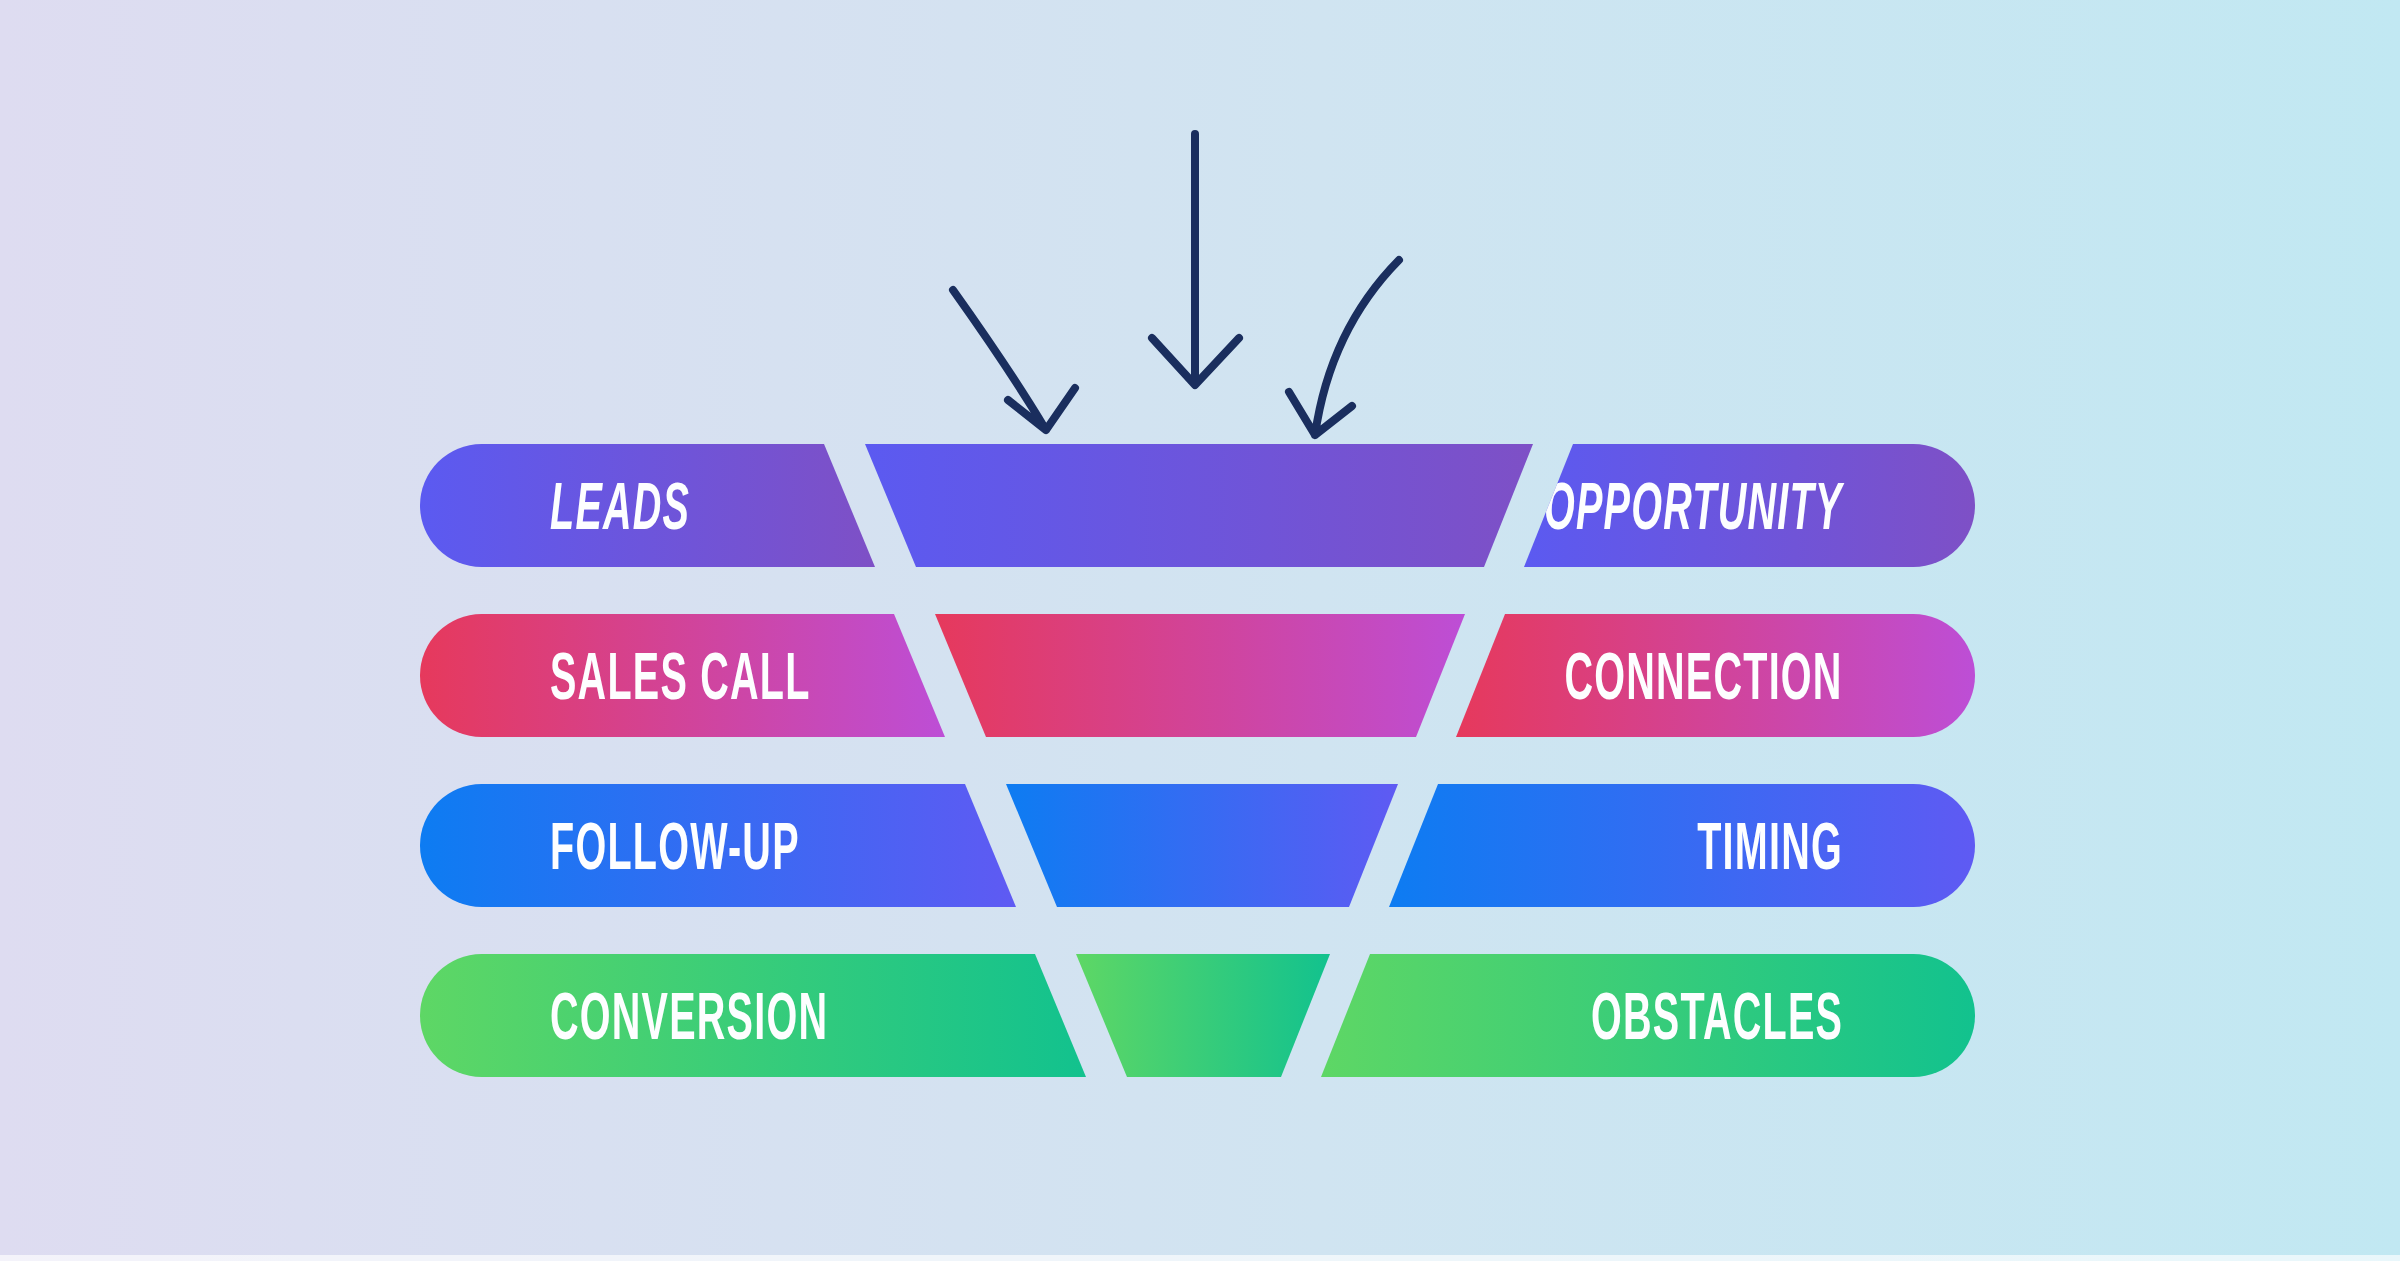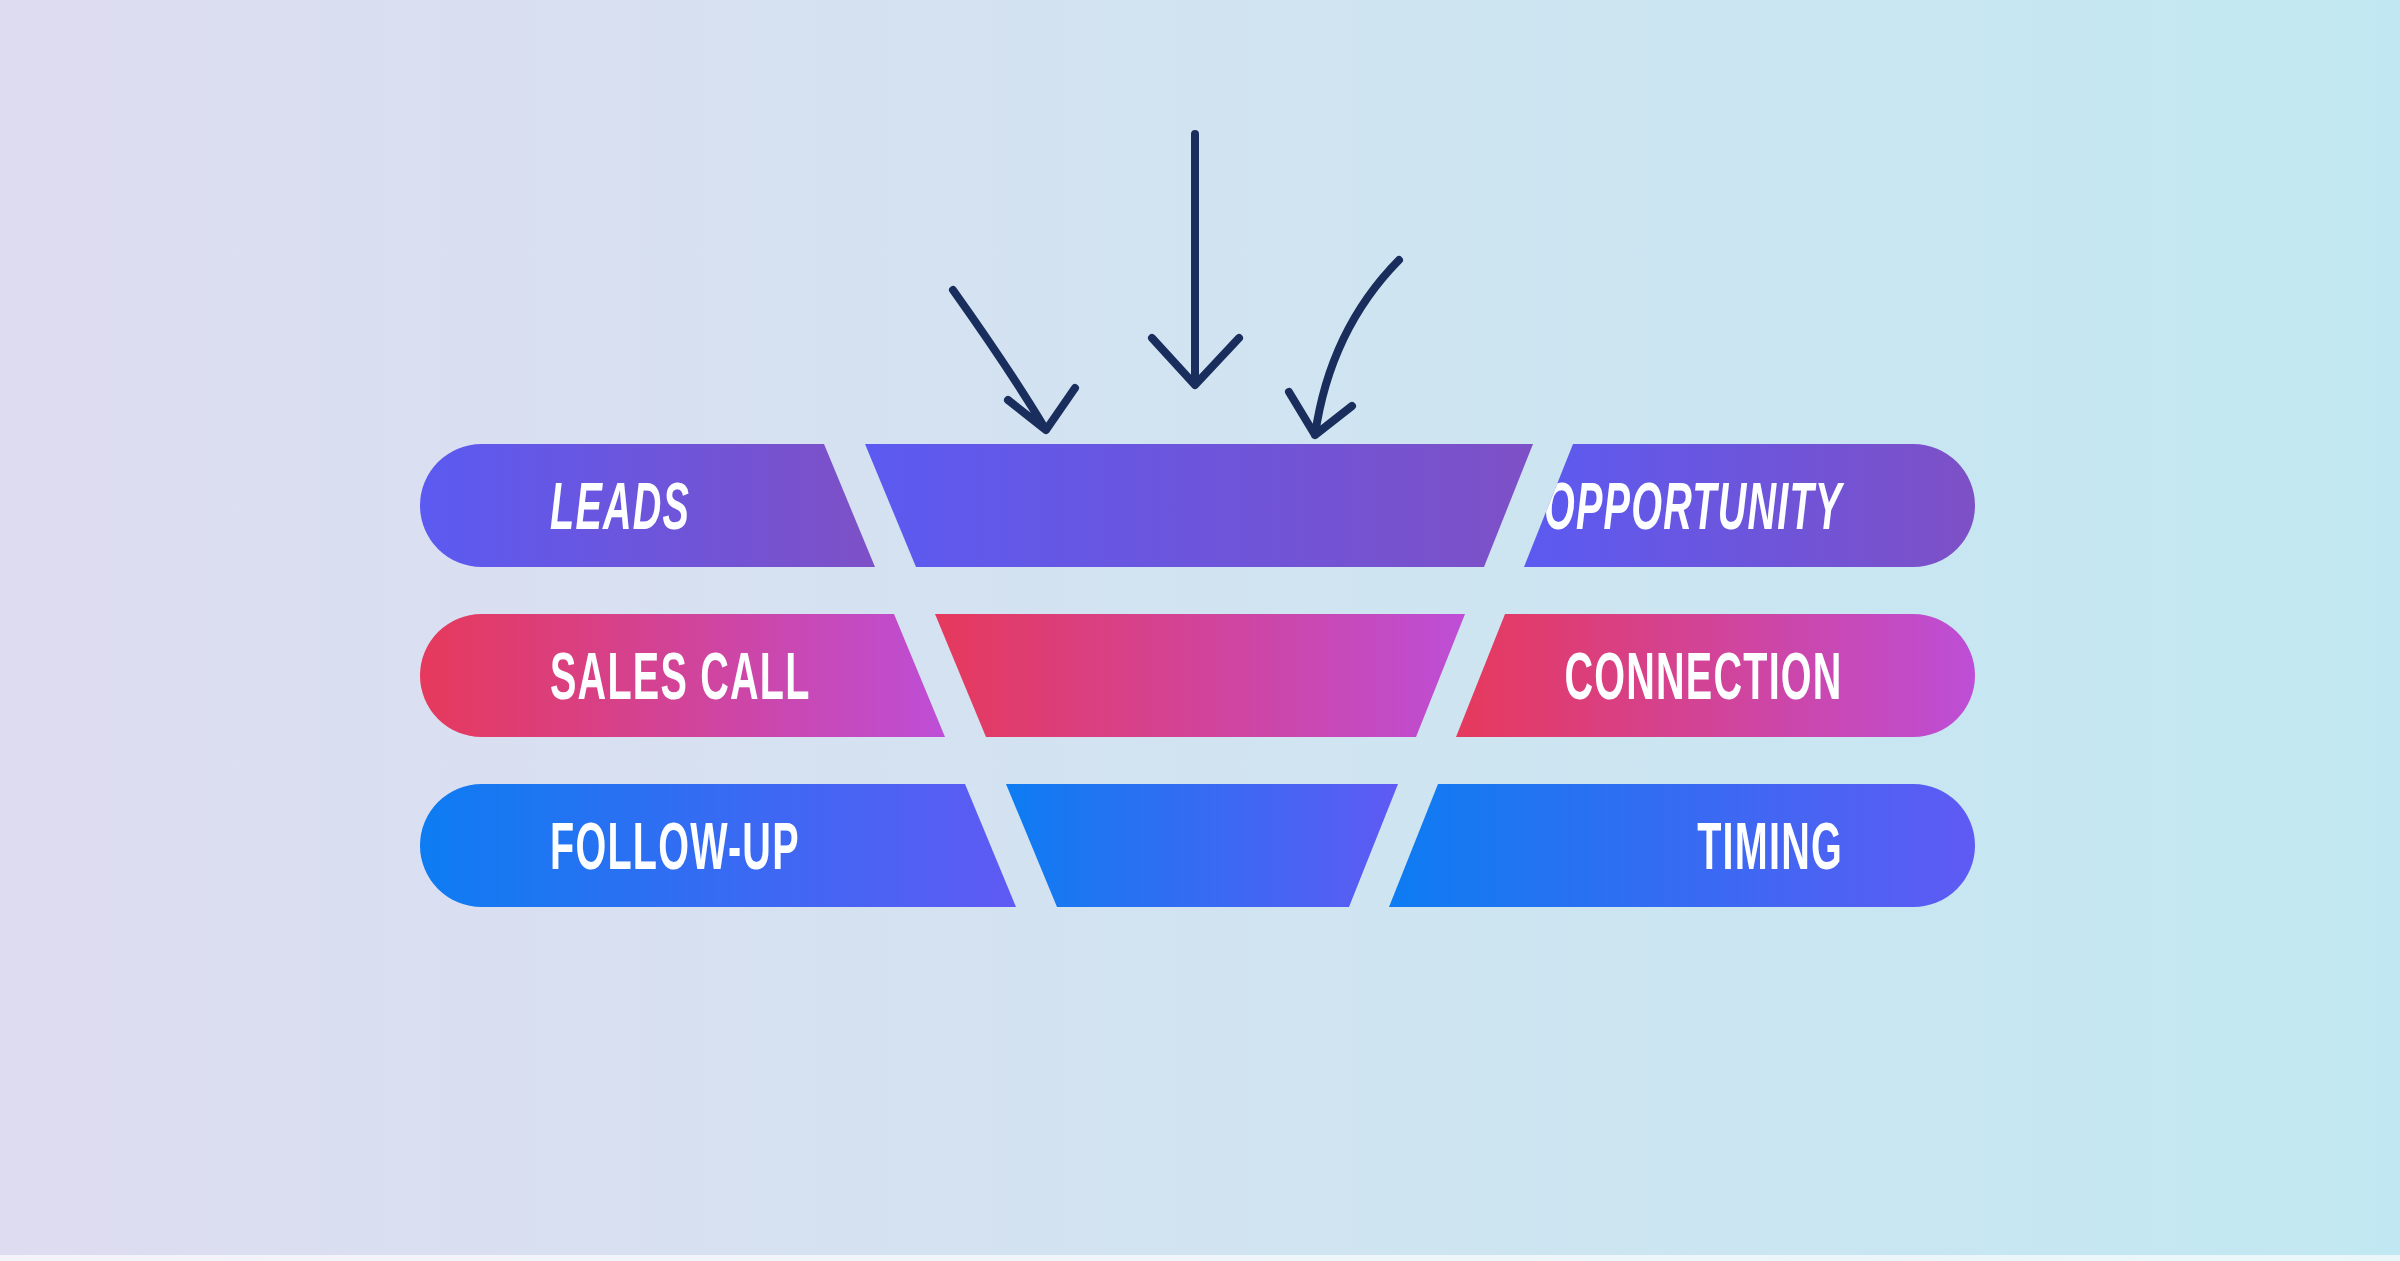--- a/index.html
+++ b/index.html
@@ -75,15 +75,24 @@
   <div class="row r1" style="--c1: #e6395c; --c2: #bd4ed6;">
     <div class="shape pill-left">
       <span class="lbl">SALES CALL</span>
     </div>
     <div class="shape trap"></div>
     <div class="shape pill-right">
       <span class="lbl">CONNECTION</span>
     </div>
   </div>
 
+  <div class="row r3" style="--c1: #5ed765; --c2: #12c28e;">
+    <div class="shape pill-left">
+      <span class="lbl">CONVERSION</span>
+    </div>
+    <div class="shape trap"></div>
+    <div class="shape pill-right">
+      <span class="lbl">OBSTACLES</span>
+    </div>
+  </div>
 
   <div id="bottom-edge"></div>
 </div>
 
 </body></html>

